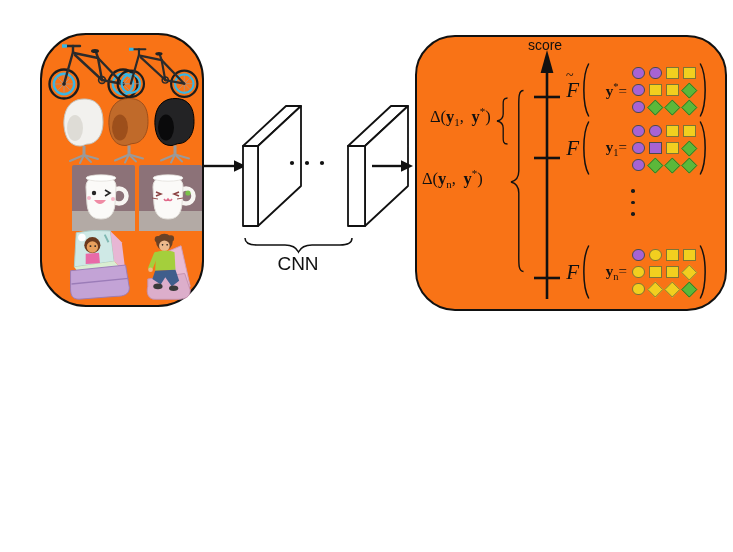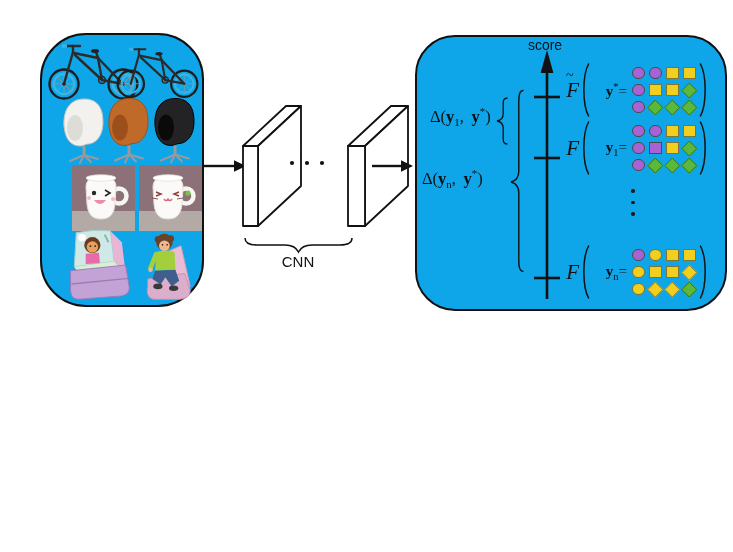--- a/index.html
+++ b/index.html
@@ -1,21 +1,21 @@
 <!DOCTYPE html>
 <html><head>
 <meta charset="utf-8">
 <style>
   html,body{margin:0;padding:0;background:#fff;}
   #canvas{position:relative;width:733px;height:552px;background:#fff;overflow:hidden;
           font-family:"Liberation Sans",sans-serif;}
   .abs{position:absolute;}
 
   
-  .panel{position:absolute;border:2.6px solid #111;border-radius:46px;background:#0ea5e9;}
+  .panel{position:absolute;border:2.6px solid #111;border-radius:46px;background:#f97316;}
 
   
   .mathlabel{position:absolute;font-family:"Liberation Serif",serif;font-size:16.5px;color:#111;white-space:nowrap;}
   .mathlabel .vy{font-weight:700;}
   .mathlabel sub{font-size:11px;}
   .mathlabel sup{font-size:11px;}
 
   .score-row{position:absolute;display:flex;align-items:center;gap:1px;height:56px;}
   .func{position:relative;width:20px;text-align:right;font-family:"Liberation Serif",serif;
         font-style:italic;font-size:21px;color:#111;}
@@ -231,21 +231,21 @@
     </g>
 
     <g fill="#fff" stroke="#111" stroke-width="1.8" stroke-linejoin="round">
       <polygon points="110,48 153,8 170,8 127,48"></polygon>
       <polygon points="127,48 170,8 170,88 127,128"></polygon>
       <rect x="110" y="48" width="17" height="80"></rect>
     </g>
 
     <path d="M7,140 C7,145 11,147 19,147 L47,147 C54,147 58,149 60.5,154 C63,149 67,147 74,147 L102,147 C110,147 114,145 114,140" fill="none" stroke="#111" stroke-width="1.5"></path>
   </svg>
-  <div class="sans-label" style="left:258px;top:253px;width:80px;font-size:15px;">CNN</div>
+  <div class="sans-label" style="left:258px;top:253px;width:80px;font-size:19px;">CNN</div>
 
   <svg class="abs" style="left:372px;top:158px;" width="42" height="16" viewBox="0 0 42 16">
     <line x1="0" y1="8" x2="30" y2="8" stroke="#111" stroke-width="2.4"></line>
     <polygon points="29,2.2 29,13.8 41,8" fill="#111"></polygon>
   </svg>
 
   <div class="panel" style="left:415px;top:35px;width:308px;height:272px;border-radius:40px;">
 
     <div class="sans-label" style="left:98px;top:0px;width:60px;font-size:14px;">score</div>
 

